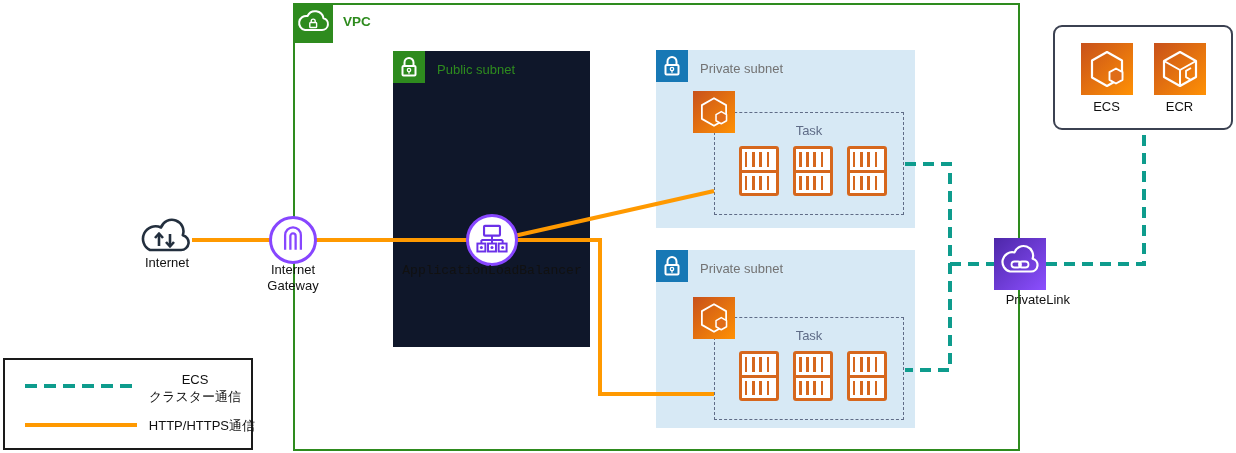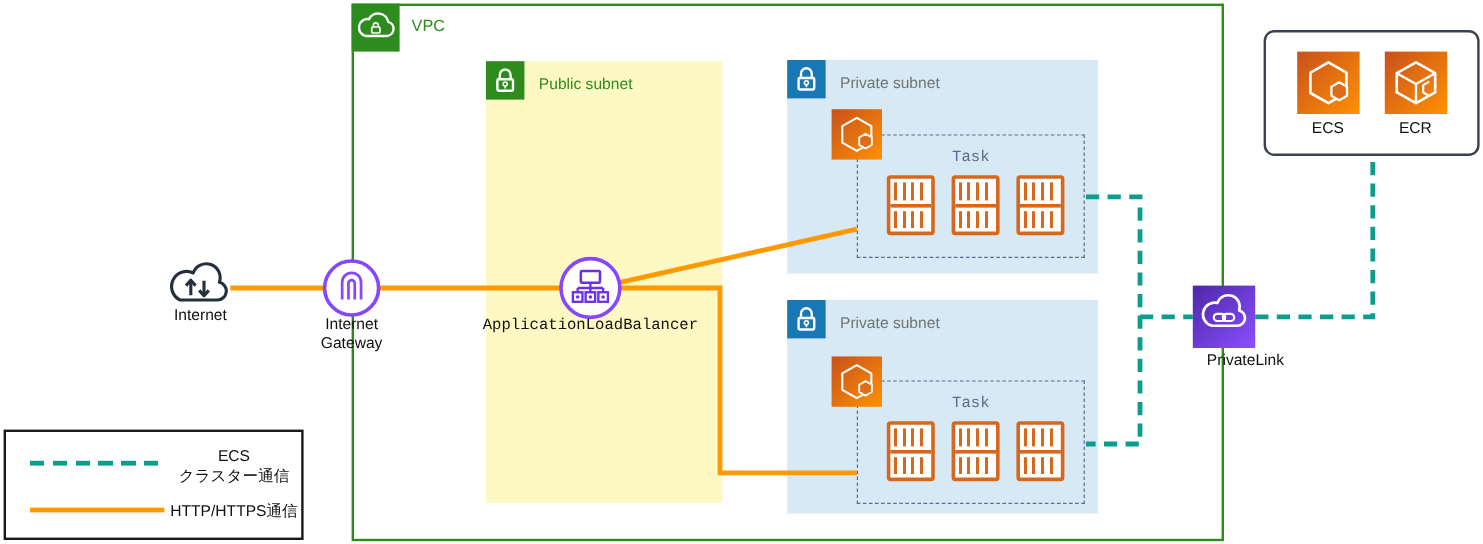--- a/index.html
+++ b/index.html
@@ -3,37 +3,37 @@
 <meta charset="utf-8">
 <style>
   * { margin:0; padding:0; box-sizing:border-box; }
   body { background:#fff; font-family:"Liberation Sans", sans-serif; }
   .canvas { position:relative; width:1236px; height:453px; background:#fff; overflow:hidden; }
 
   
   .vpc { position:absolute; left:293px; top:3px; width:727px; height:448px;
          border:2px solid #2E8B1E; z-index:1; }
   .vpc-icon { position:absolute; left:-2px; top:-2px; width:40px; height:40px; background:#2E8B1E; }
-  .vpc-label { position:absolute; left:48px; top:9px; color:#2E8B1E; font-size:13.5px; font-weight:normal; }
+  .vpc-label { position:absolute; left:48px; top:9px; color:#2E8B1E; font-size:13.5px; font-weight:bold; }
 
   
   .subnet { position:absolute; z-index:2; }
-  .subnet.public { left:405px; top:51px; width:197px; height:368px; background:#fef9c3; }
+  .subnet.public { left:393px; top:51px; width:197px; height:296px; background:#0f172a; }
   .subnet.private1 { left:656px; top:50px; width:259px; height:178px; background:#D7E9F5; }
   .subnet.private2 { left:656px; top:250px; width:259px; height:178px; background:#D7E9F5; }
   .subnet-icon { position:absolute; left:0; top:0; width:32px; height:32px; }
   .subnet-icon.green { background:#2E8B1E; }
   .subnet-icon.blue { background:#1778B5; }
   .subnet-label { position:absolute; left:44px; top:11px; font-size:13px; }
   .subnet-label.green { color:#2E8B1E; }
   .subnet-label.blue { color:#737373; }
 
   
   .task-box { position:absolute; width:190px; height:103px; border:1.6px dashed #5F6C87;
-              background:transparent; z-index:2;font-family:Liberation Mono, monospace; }
+              background:transparent; z-index:2; }
   .task-box.t1 { left:714px; top:112px; }
   .task-box.t2 { left:714px; top:317px; }
   .task-label { position:absolute; left:0; right:0; top:10px; text-align:center;
                 color:#5F6C87; font-size:13px; }
   .containers { position:absolute; left:24px; top:33px; display:flex; gap:14px; }
   .ctr { width:40px; height:50px; border:3px solid #D6671D; border-radius:3px;
          background:#fff; display:flex; flex-direction:column; }
   .ctr .half { flex:1; display:flex; }
   .ctr .half:first-child { border-bottom:3px solid #D6671D; }
   .ctr .stripes { flex:1; margin:3px 3px; background:repeating-linear-gradient(90deg,#D6671D 0 2.5px, transparent 2.5px 7.2px); }
@@ -62,21 +62,21 @@
 
   
   .legend { position:absolute; left:3px; top:358px; width:250px; height:92px;
             background:#fff; border:2.5px solid #1a1a1a; z-index:5; }
   .legend-line { position:absolute; height:4px; }
   .legend-line.dashed { left:20px; top:24px; width:112px;
       background:repeating-linear-gradient(90deg,#0E9C8D 0 12px, transparent 12px 19px); }
   .legend-line.solid { left:20px; top:63px; width:112px; background:#FF9900; }
   .legend-text { position:absolute; text-align:center; font-size:13px; color:#111; line-height:17px; }
   .legend-text.r1 { left:133px; top:11px; width:114px; }
-  .legend-text.r2 { left:130px; top:57px; width:120px; }
+  .legend-text.r2 { left:130px; top:57px; width:120px;text-align:right; }
   .lt-line { display:block; }
 </style>
 </head>
 <body>
 
 <div class="canvas">
 
   <div class="vpc">
     <div class="vpc-icon">
       <svg width="40" height="40" viewBox="0 0 40 40">

